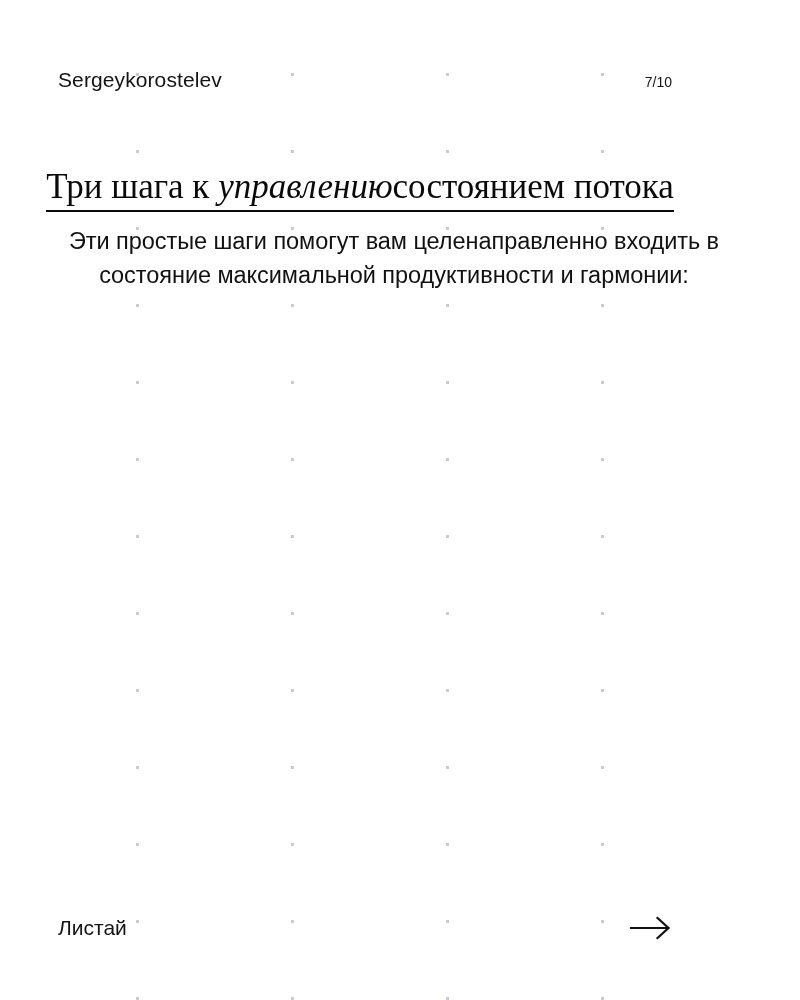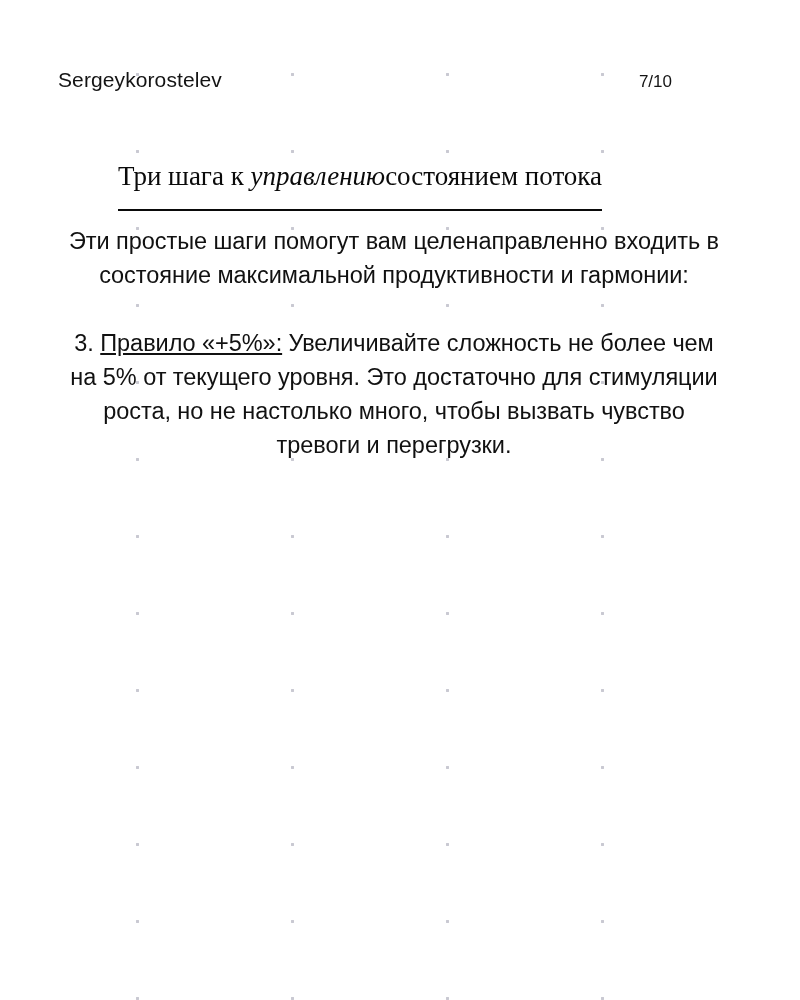--- a/index.html
+++ b/index.html
@@ -39,43 +39,43 @@
     justify-content: space-between;
   }
   .brand {
     font-size: 21px;
     font-weight: 400;
     letter-spacing: 0.1px;
     color: #141414;
     white-space: nowrap;
   }
   .pager {
-    font-size: 17px;
+    font-size: 14px;
     font-weight: 400;
     color: #141414;
     white-space: nowrap;
   }
 
   
   .title-wrap {
     position: absolute;
     top: 143px;
     left: 40px;
     right: 40px;
     text-align: center;
   }
   .title {
     display: inline-block;
     font-family: "Liberation Serif", "DejaVu Serif", serif;
-    font-size: 27px;
+    font-size: 35px;
     font-weight: 400;
     line-height: 1.18;
     color: #0a0a0a;
     border-bottom: 2px solid #0a0a0a;
-    padding-bottom: 16px;
+    padding-bottom: 2px;
     white-space: nowrap;
   }
   .title .ital {
     font-style: italic;
   }
 
   
   .content {
     position: absolute;
     top: 224px;
@@ -138,18 +138,28 @@
   <div class="title-wrap">
     <h1 class="title"><span>Три шага к </span><span class="ital">управлению</span><span>состоянием потока</span></h1>
   </div>
 
   <div class="content">
 
     <p class="para">Эти простые шаги помогут вам целенаправленно входить в состояние максимальной продуктивности и гармонии:</p>
 
 
 
-    <p class="para"><span>3. </span><span class="lead">Правило «+5%»:</span><span> Увеличивайте сложность не более чем на 5% от текущего уровня. Это достаточно для стимуляции роста, но не настолько много, чтобы вызвать чувство тревоги и перегрузки.</span></p>
 
   </div>
 
+  <div class="footer">
+    <div class="footer-label">Листай</div>
+    <div class="arrow-btn">
+      <span>
+        <svg width="42" height="26" viewBox="0 0 42 26" fill="none" xmlns="http://www.w3.org/2000/svg" aria-hidden="true">
+          <path d="M1 13 H38" stroke="#111111" stroke-width="2.2" stroke-linecap="square"></path>
+          <path d="M27.5 3 L38.5 13 L27.5 23" stroke="#111111" stroke-width="2.2" fill="none" stroke-linecap="square" stroke-linejoin="miter"></path>
+        </svg>
+      </span>
+    </div>
+  </div>
 
 </div>
 
 </body></html>

